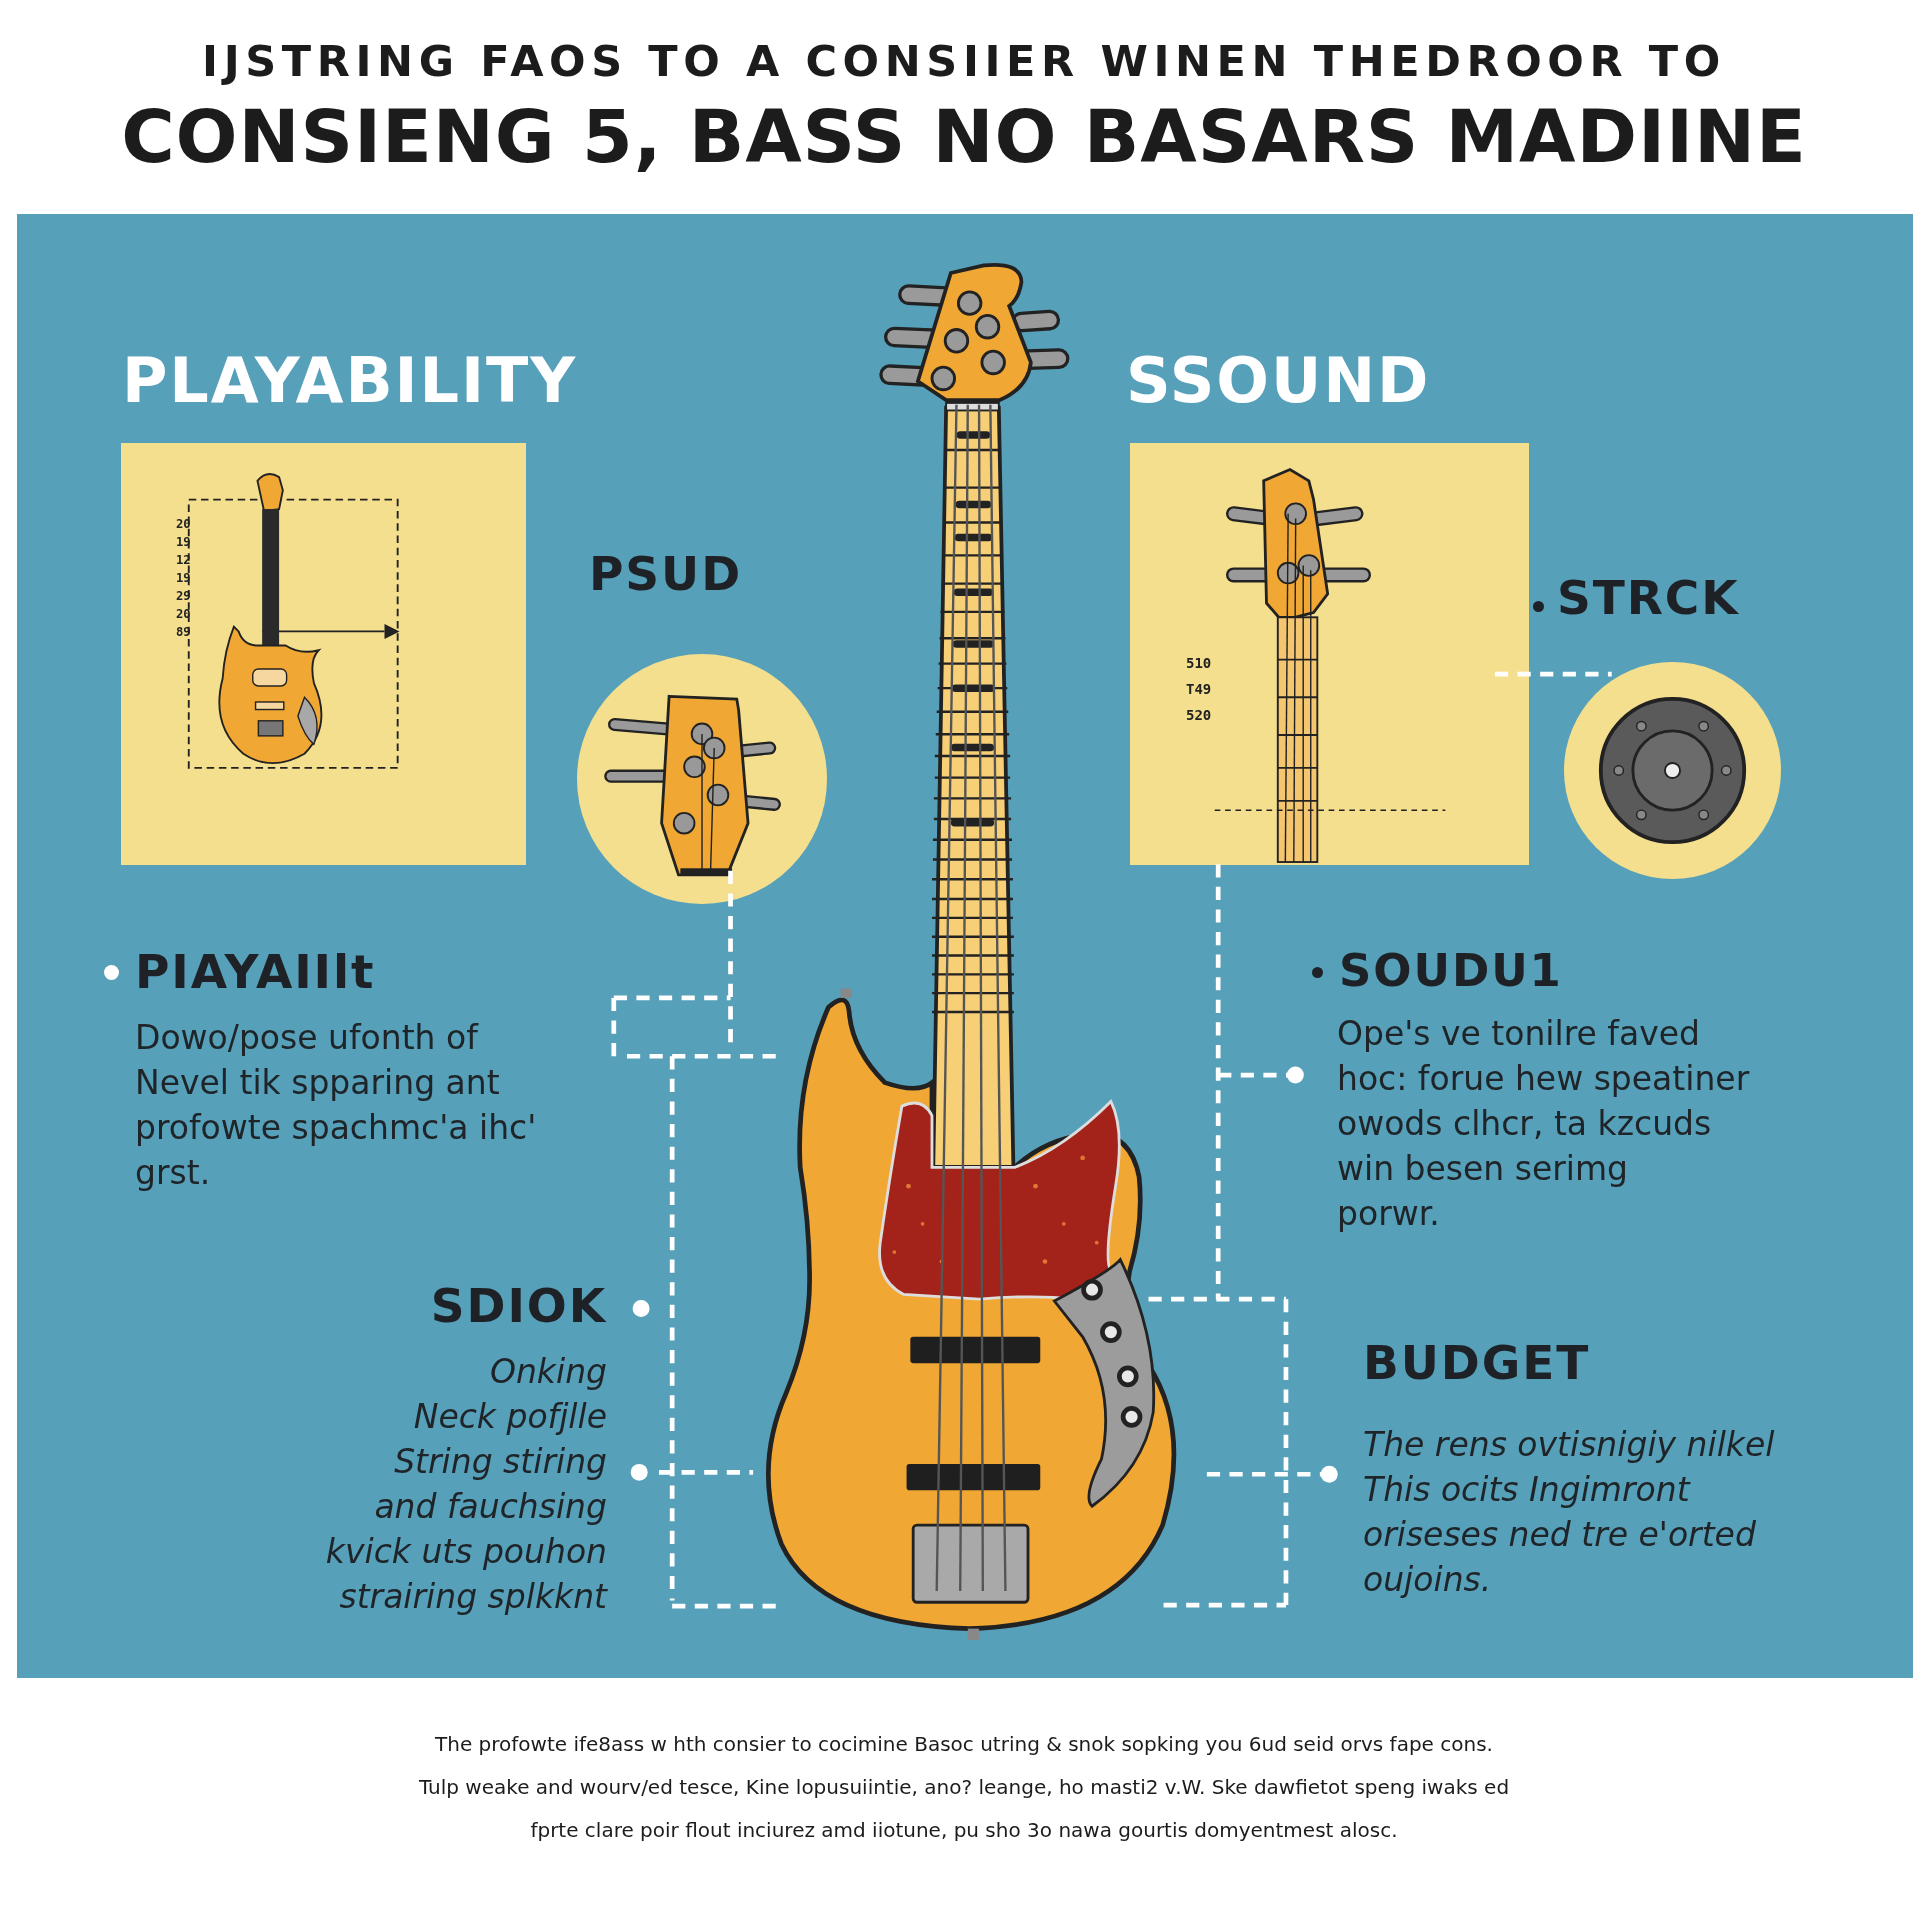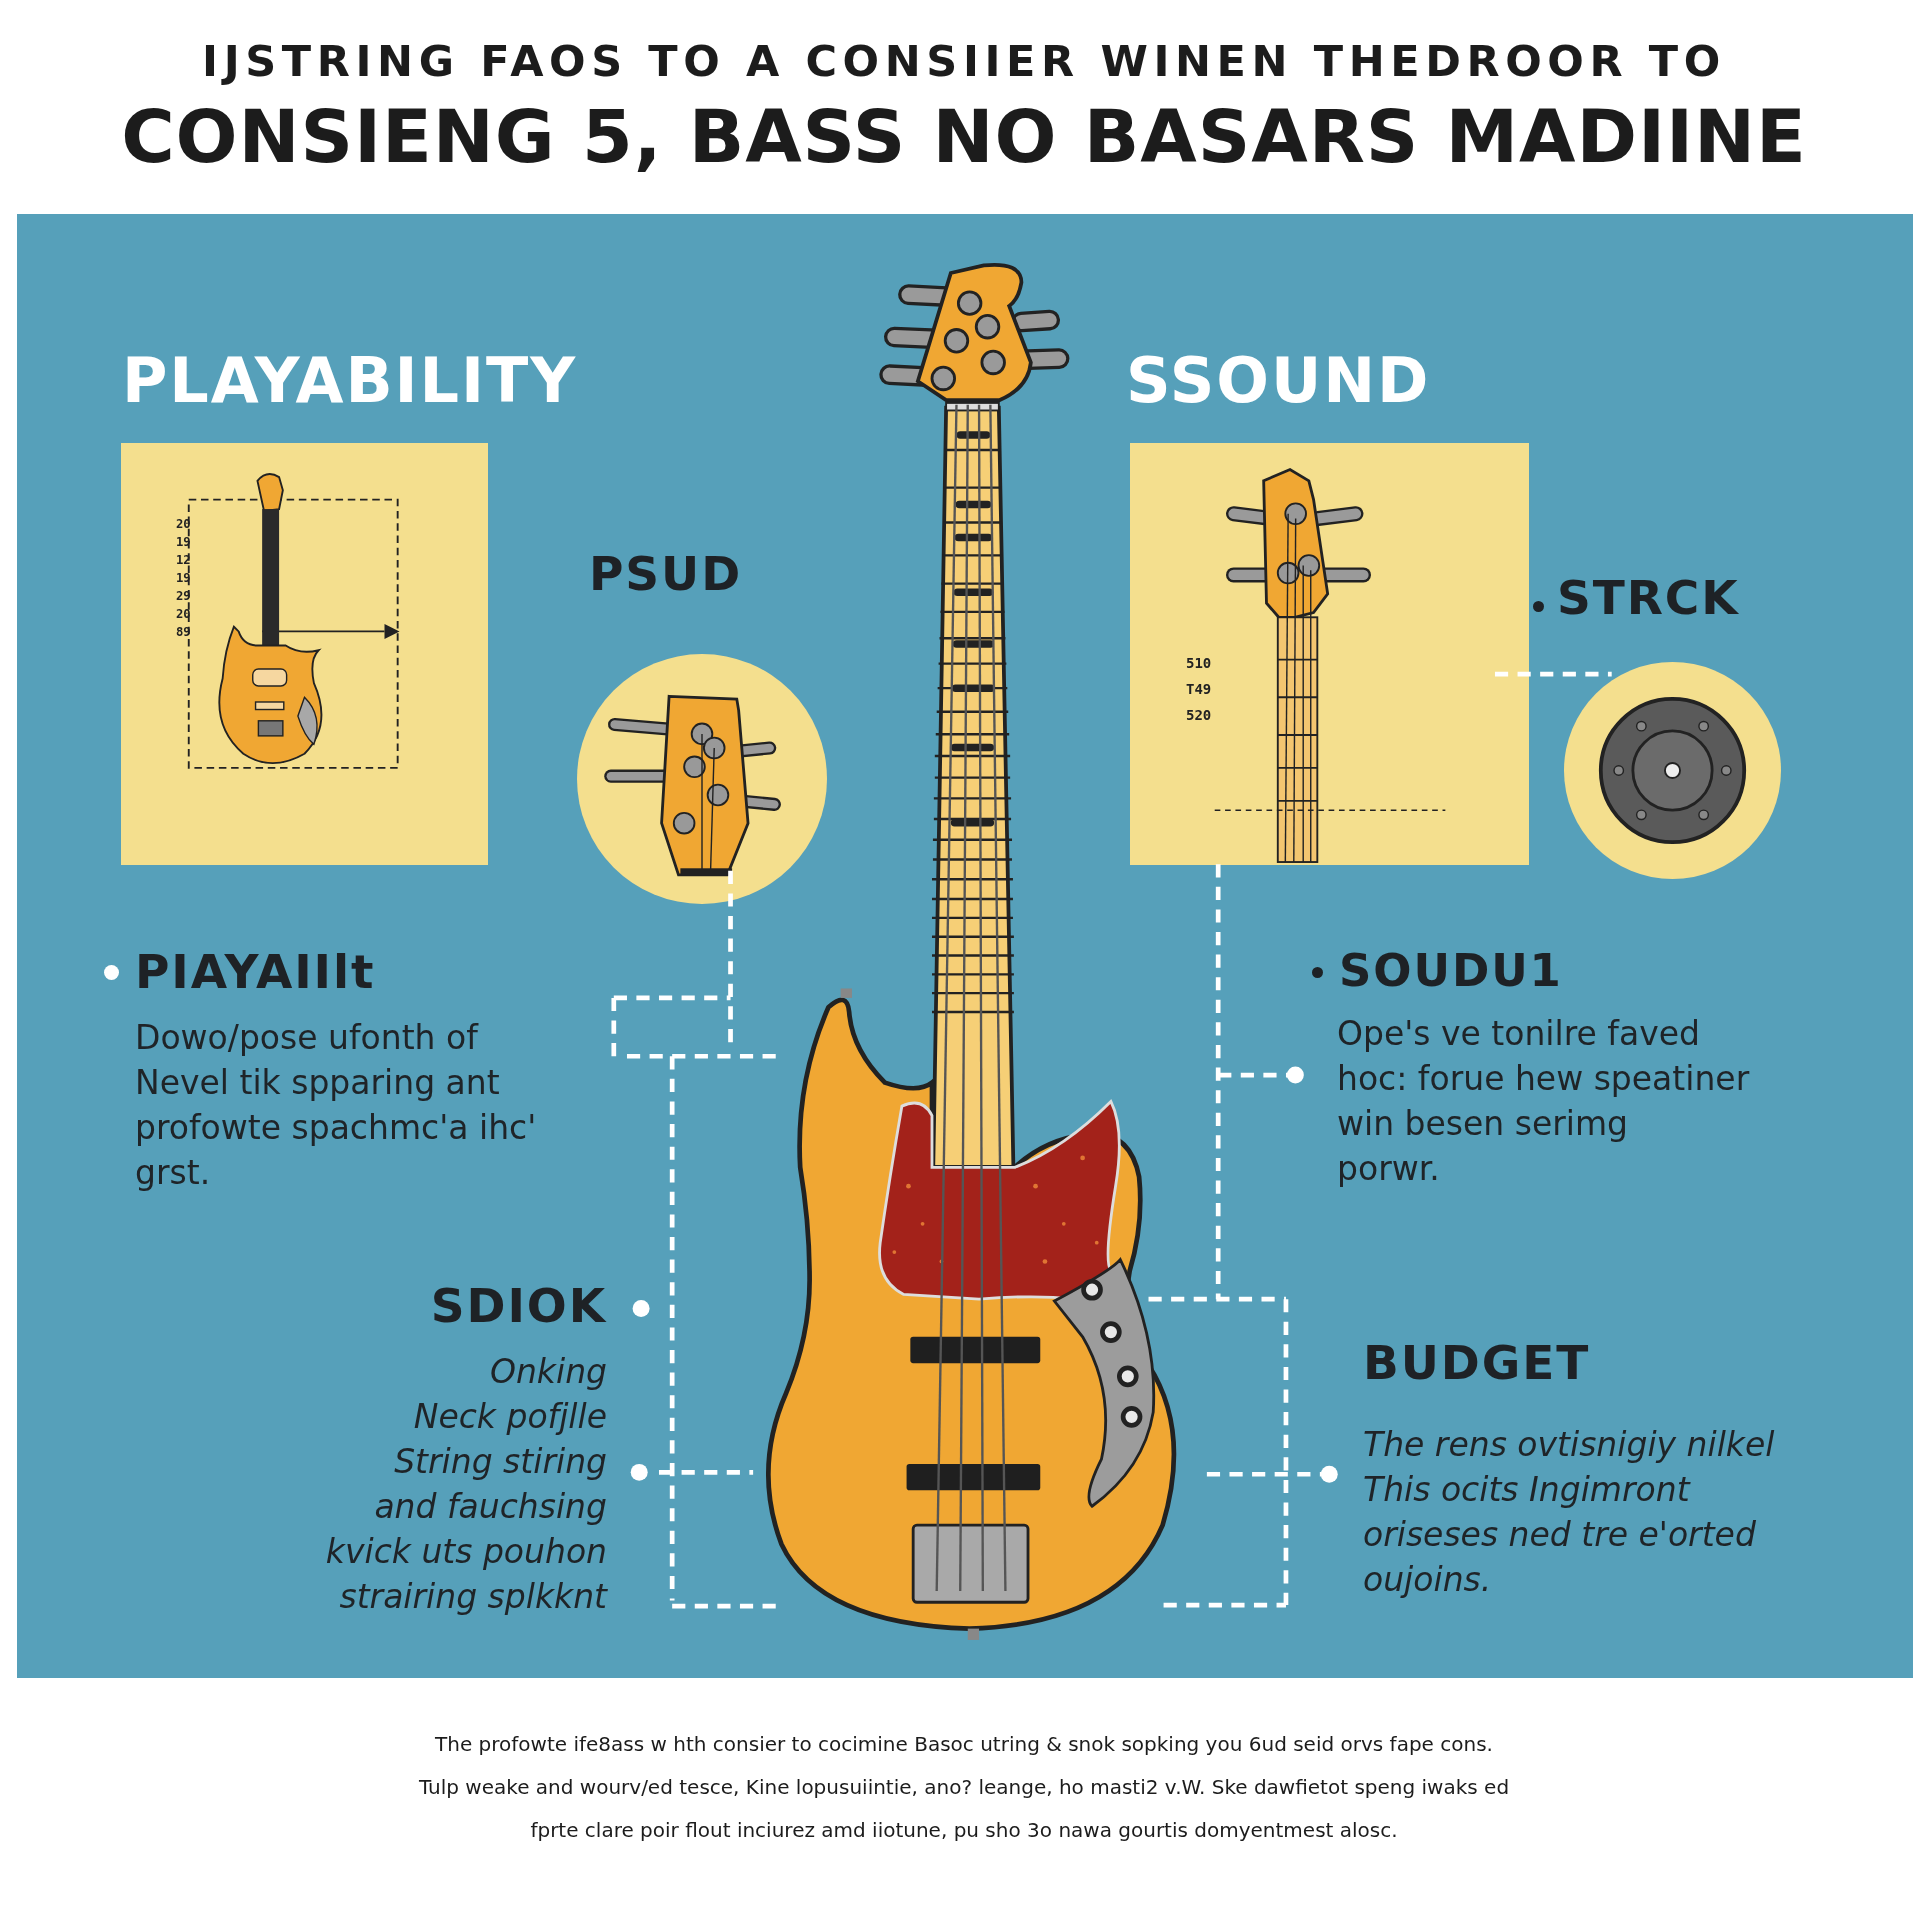--- a/index.html
+++ b/index.html
@@ -30,21 +30,21 @@
 <div class="abs panel"></div>
 
 <div class="abs sec-head-white" style="left:122px; top:344px;">PLAYABILITY</div>
 <div class="abs sec-head-white" style="left:1126px; top:344px;">SSOUND</div>
 <div class="abs sec-head-dark" style="left:589px; top:546px;">PSUD</div>
 <div class="abs" style="left:1533px; top:601px;">
     <div class="bullet-dark"></div>
   </div>
 <div class="abs sec-head-dark" style="left:1557px; top:570px;">STRCK</div>
 
-<div class="abs box" style="left:121px; top:443px; width:367px; height:422px;">
+<div class="abs box" style="left:121px; top:443px; width:405px; height:422px;">
   <div class="abs tiny-num" style="left:55px; top:72px;">
     <div>20</div>
     <div>19</div>
     <div>12</div>
     <div>19</div>
     <div>29</div>
     <div>20</div>
     <div>89</div>
   </div>
   <svg width="367" height="422" viewBox="0 0 390 448">
@@ -278,20 +278,21 @@
   <div>grst.</div>
 </div>
 
 <div class="abs" style="left:1312px; top:967px;">
     <div class="bullet-dark"></div>
   </div>
 <div class="abs sec-head-dark" style="left:1339px; top:944px; font-size:45px;">SOUDU1</div>
 <div class="abs body-text" style="left:1337px; top:1011px; font-style:normal;">
   <div>Ope's ve tonilre faved</div>
   <div>hoc: forue hew speatiner</div>
+  <div>owods clhcr, ta kzcuds</div>
   <div>win besen serimg</div>
   <div>porwr.</div>
 </div>
 
 <div class="abs sec-head-dark" style="right:1321px; top:1278px; font-size:47px; text-align:right;">SDIOK</div>
 <div class="abs body-text" style="right:1321px; top:1349px; text-align:right;">
   <div>Onking</div>
   <div>Neck pofjlle</div>
   <div>String stiring</div>
   <div>and fauchsing</div>

